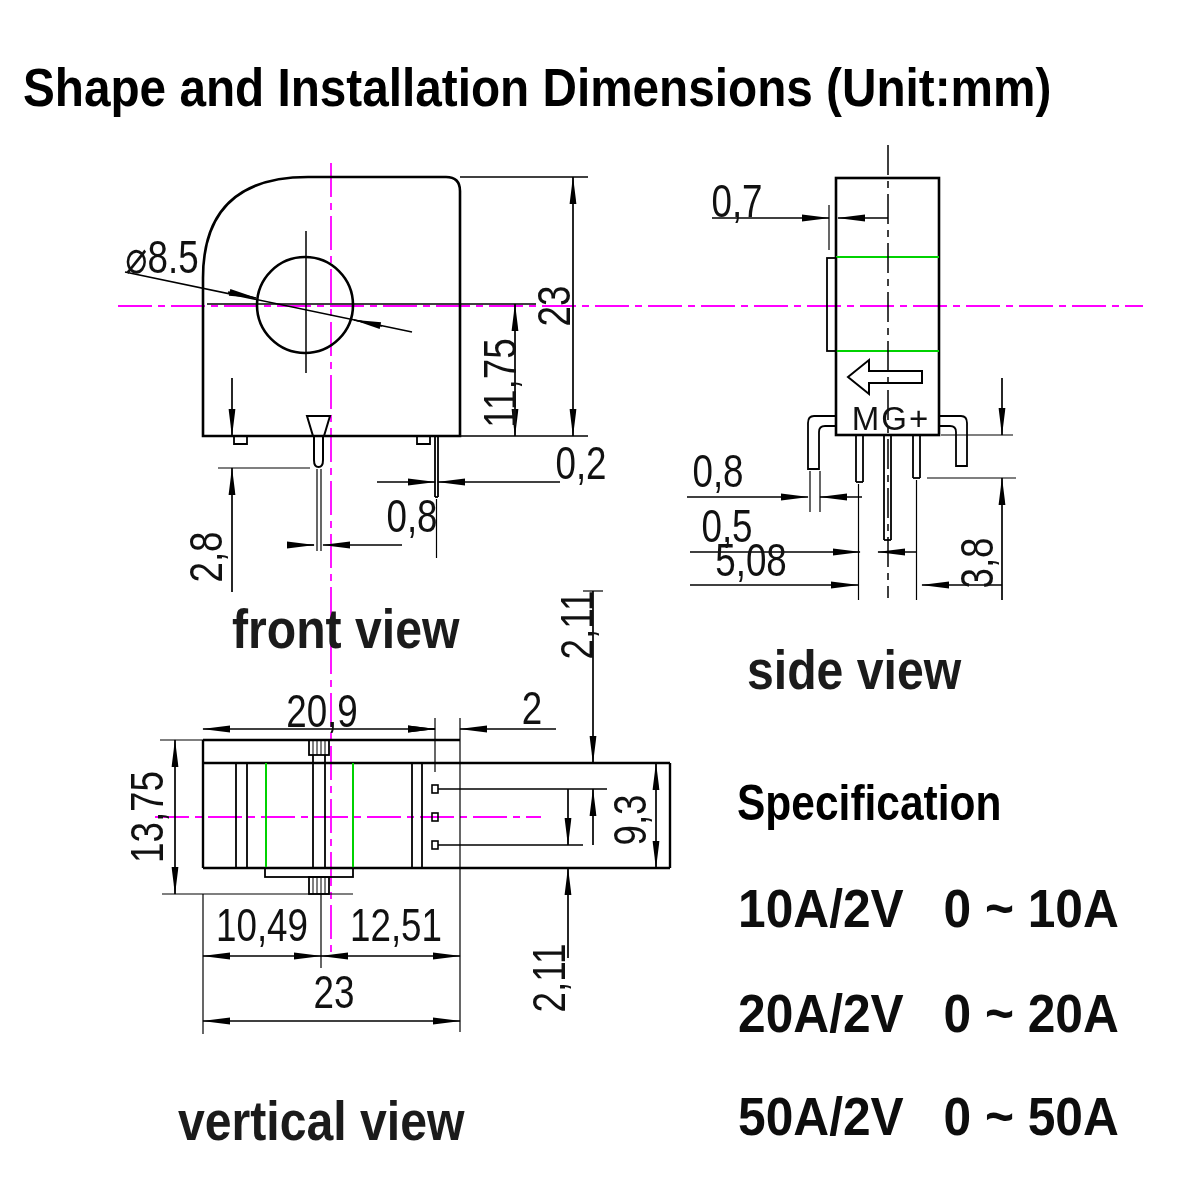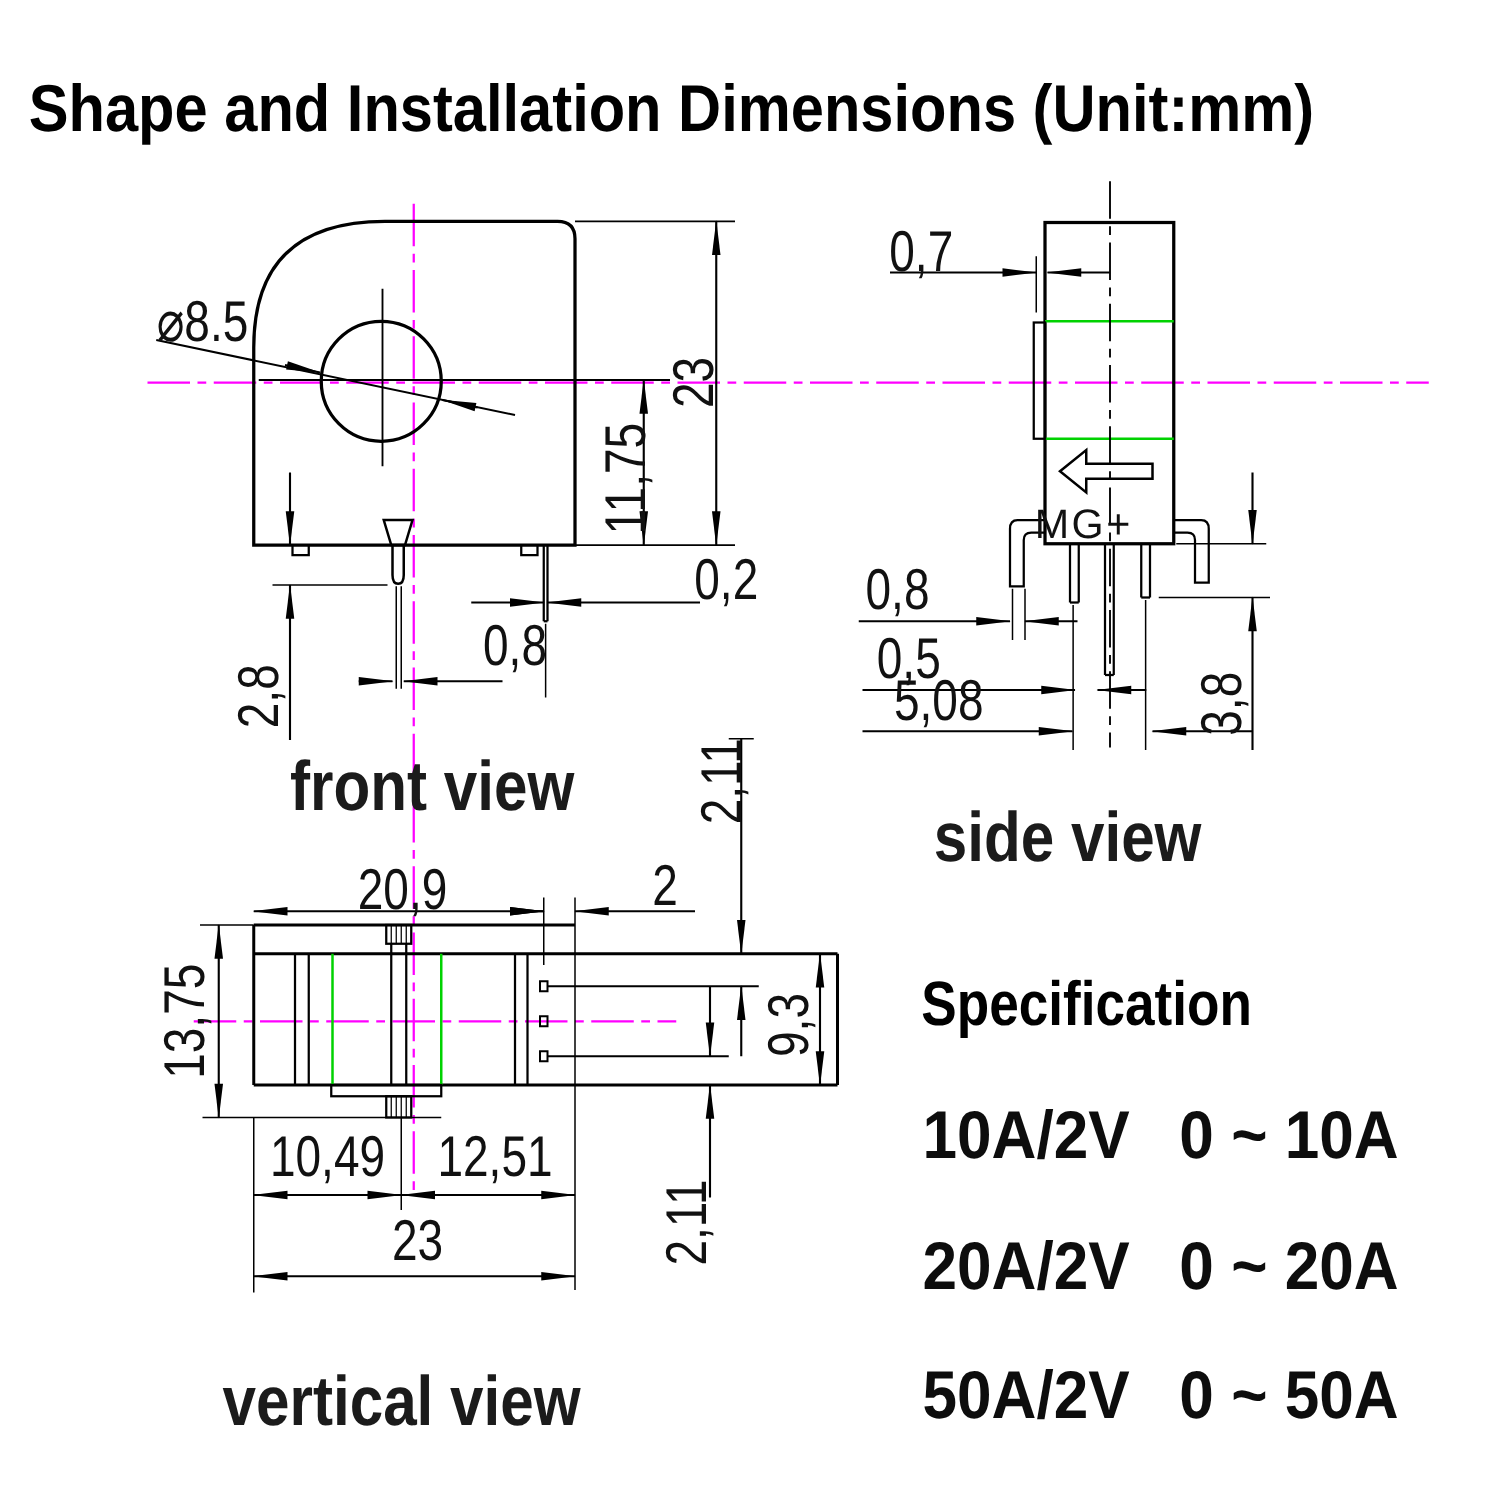--- a/index.html
+++ b/index.html
@@ -177,21 +177,21 @@
   <div class="txt viewlabel" style="left:178px;top:1088px;">vertical view</div>
 
   <div class="txt dim" style="left:162px;top:257px;">⌀8.5</div>
   <div class="txt dim rot" style="left:554px;top:306px;">23</div>
   <div class="txt dim rot" style="left:500px;top:383px;">11,75</div>
   <div class="txt dim" style="left:581px;top:463px;">0,2</div>
   <div class="txt dim" style="left:412px;top:516px;">0,8</div>
   <div class="txt dim rot" style="left:206px;top:557px;">2,8</div>
 
   <div class="txt dim" style="left:737px;top:201px;">0,7</div>
-  <div class="txt mark" style="left:867px;top:419px;">MG+</div>
+  <div class="txt mark" style="left:891px;top:419px;">MG+</div>
   <div class="txt dim" style="left:718px;top:471px;">0,8</div>
   <div class="txt dim" style="left:727px;top:526px;">0,5</div>
   <div class="txt dim" style="left:751px;top:560px;">5,08</div>
   <div class="txt dim rot" style="left:977px;top:563px;">3,8</div>
 
   <div class="txt dim" style="left:322px;top:711px;">20,9</div>
   <div class="txt dim" style="left:532px;top:708px;">2</div>
   <div class="txt dim rot" style="left:147px;top:817px;">13,75</div>
   <div class="txt dim rot" style="left:577px;top:625px;">2,11</div>
   <div class="txt dim rot" style="left:630px;top:820px;">9,3</div>

